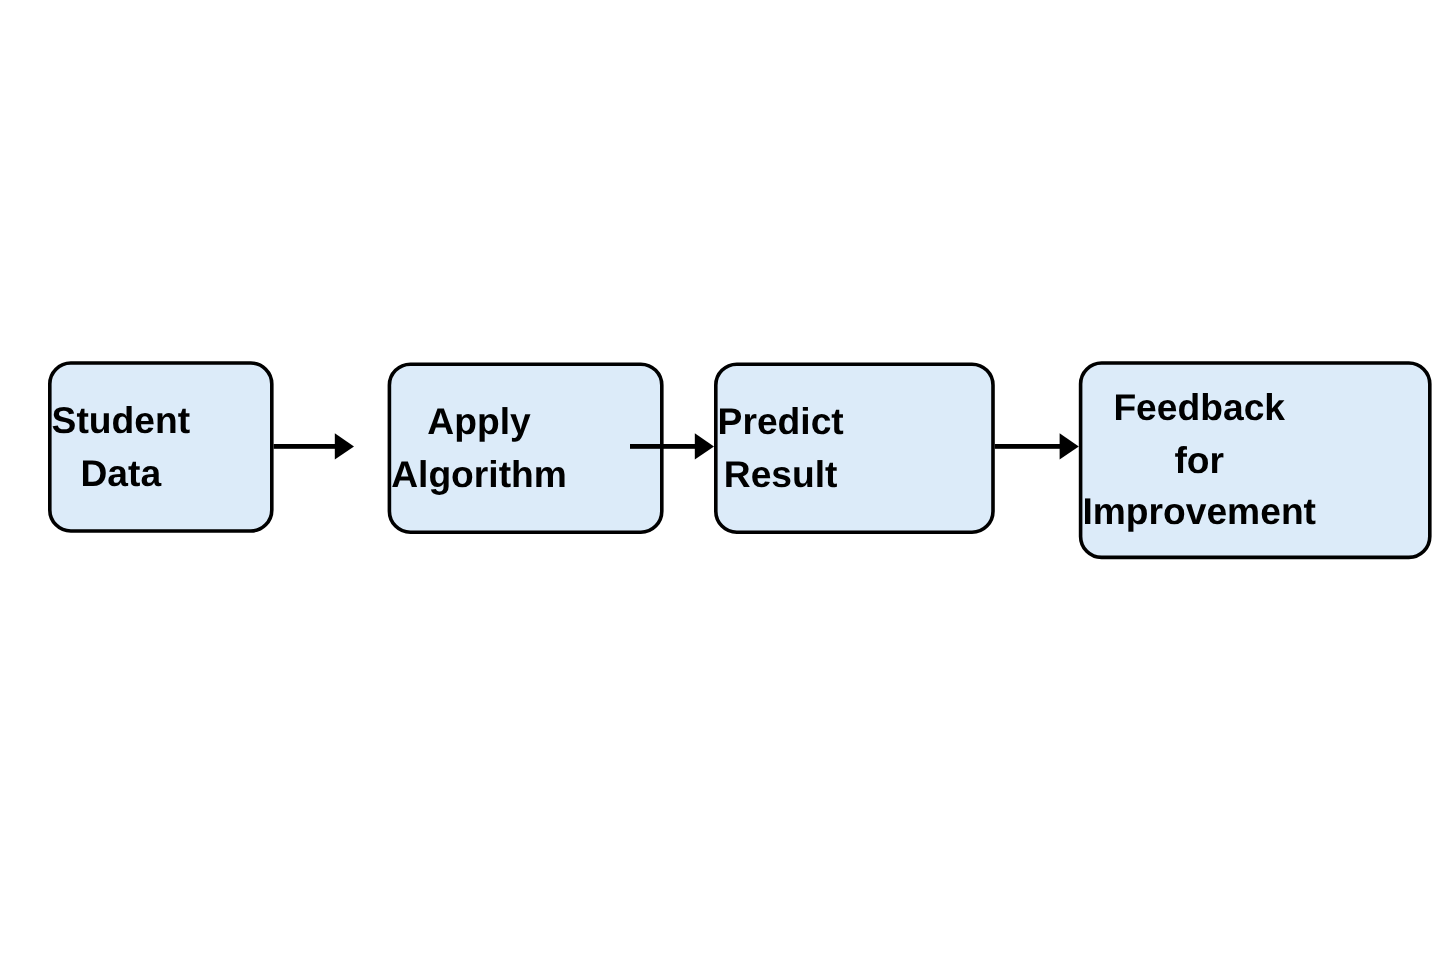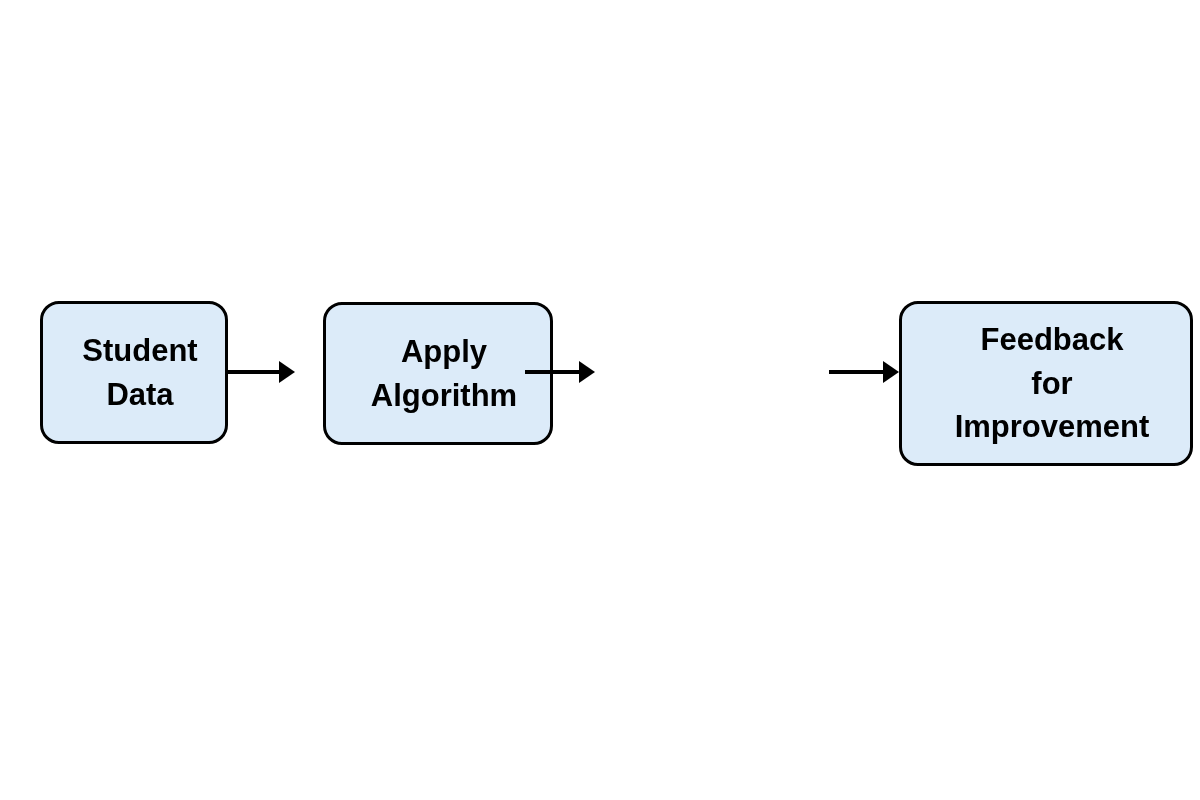--- a/index.html
+++ b/index.html
@@ -21,22 +21,20 @@
     width: 1200px; height: 800px;
     background: var(--background);
   }
   .flow-node {
     position: absolute;
     background: var(--node-fill);
     border: 3.5px solid var(--node-border);
     border-radius: 19px;
     display: flex;
     align-items: center;
-    justify-content: center;
-    padding-left: 12px;
   }
   .flow-node .node-label {
     font-size: 31px;
     font-weight: bold;
     color: var(--text-color);
     text-align: center;
     line-height: 1.4;
     white-space: pre-line;
   }
   .node-1 { left: 40px;  top: 301px; width: 188px; height: 143px; }
@@ -84,20 +82,24 @@
   <div class="flow-node node-2">
     <span class="node-label">Apply
 Algorithm</span>
   </div>
 
   <div class="arrow arrow-2">
     <div class="arrow-line"></div>
     <div class="arrow-head"></div>
   </div>
 
+  <div class="flow-node node-3">
+    <span class="node-label">Predict
+Result</span>
+  </div>
 
   <div class="arrow arrow-3">
     <div class="arrow-line"></div>
     <div class="arrow-head"></div>
   </div>
 
   <div class="flow-node node-4">
     <span class="node-label">Feedback
 for
 Improvement</span>

